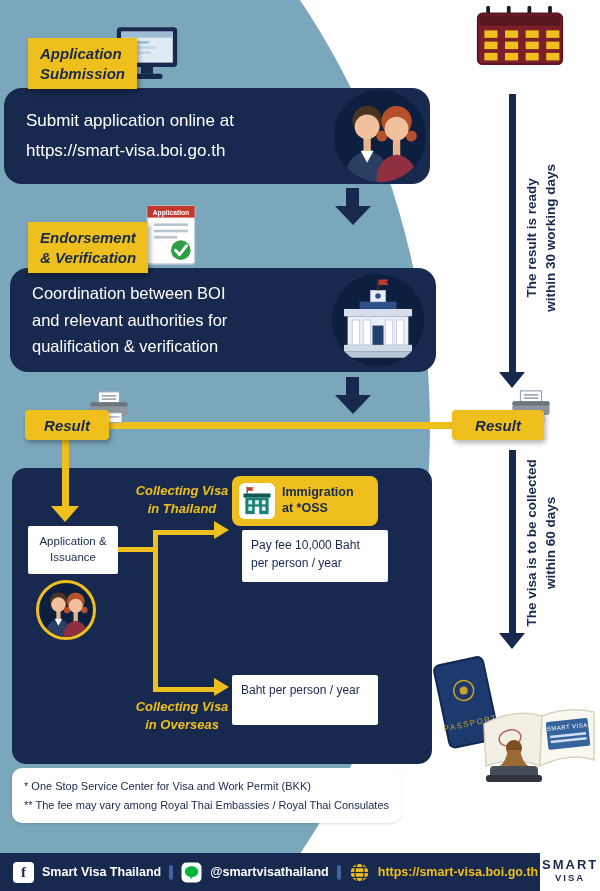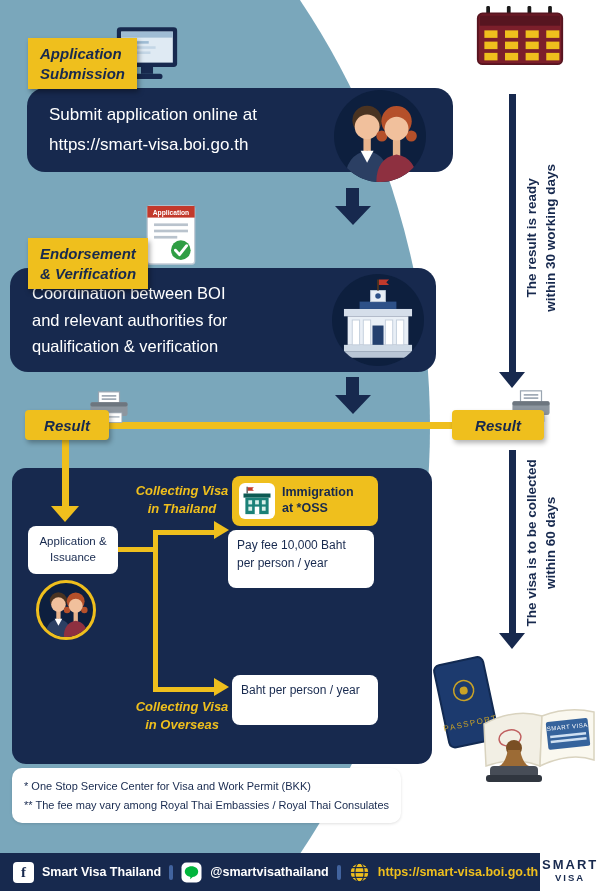--- a/index.html
+++ b/index.html
@@ -16,21 +16,21 @@
   .icircle{position:absolute;border-radius:50%;background:#0d1f3e;overflow:hidden;z-index:4}
   .icircle svg{display:block;width:100%;height:100%}
   .shaft{position:absolute;background:#17294e;z-index:3}
   .tri{position:absolute;width:0;height:0;z-index:3}
   .yline{position:absolute;background:#efbf1d;z-index:3}
   .result-badge{position:absolute;background:#efbf1d;color:#17294e;font-style:italic;font-weight:bold;
          font-size:15px;display:flex;align-items:center;justify-content:center;border-radius:4px;
          box-shadow:2px 3px 5px rgba(0,0,0,.3);z-index:5}
   .flow-label{position:absolute;color:#efbf1d;font-style:italic;font-weight:bold;font-size:13px;
          line-height:1.35;text-align:center}
-  .wbox{position:absolute;background:#fff;border-radius:8px;color:#17294e}
+  .wbox{position:absolute;background:#fff;border-radius:2px;color:#17294e}
   .yhead{position:absolute;background:#efbf1d;border-radius:8px;display:flex;align-items:center;gap:7px;
          padding:10px 7px}
   .yhead .t{font-weight:bold;font-size:12.5px;line-height:1.25;color:#17294e}
   .icon-sq{width:36px;height:36px;background:#fff;border-radius:6px;display:flex;align-items:center;
          justify-content:center;flex:0 0 36px}
   .feebox{font-size:12px;line-height:1.5;padding:6px 9px}
   .vlabel{position:absolute;transform:rotate(-90deg);color:#17294e;font-weight:bold;font-size:13.5px;
          line-height:1.4;text-align:center;z-index:2}
   .fnotes{position:absolute;left:12px;top:768px;background:#fff;border-radius:10px;padding:9px 12px;
          color:#17294e;font-size:11px;line-height:1.7;z-index:3;box-shadow:0 1px 3px rgba(0,0,0,.12)}
@@ -106,21 +106,21 @@
     <rect x="10" y="17" width="28" height="3" fill="#9fbcd4"></rect>
     <rect x="10" y="23" width="36" height="3" fill="#c3d6e6"></rect>
     <rect x="10" y="29" width="30" height="3" fill="#c3d6e6"></rect>
     <rect x="29" y="47" width="14" height="8" fill="#17294e"></rect>
     <rect x="18" y="55" width="36" height="6" rx="3" fill="#17294e"></rect>
   </svg>
   <div class="badge" style="left:28px;top:38px">
     <div>Application</div>
     <div>Submission</div>
   </div>
-  <div class="navy-box" style="left:27px;top:88px;width:426px;height:84px">
+  <div class="navy-box" style="left:4px;top:88px;width:426px;height:96px">
     <div class="l">Submit application online at</div>
     <div class="l">https://smart-visa.boi.go.th</div>
   </div>
   <div class="icircle" style="left:334px;top:90px;width:92px;height:92px">
     <svg viewBox="0 0 100 100">
         <use href="#sym-couple"></use>
       </svg>
   </div>
 
   <div class="shaft" style="left:346px;top:188px;width:13px;height:18px"></div>
@@ -129,21 +129,21 @@
   <svg style="position:absolute;left:146px;top:204px;z-index:4" width="50" height="62" viewBox="0 0 56 68">
     <rect x="1.5" y="1.5" width="53" height="65" rx="3" fill="#fff" stroke="#c3ccd6" stroke-width="1.5"></rect>
     <rect x="1.5" y="1.5" width="53" height="13" fill="#c2392b"></rect>
     <text x="28" y="11.5" font-size="7.5" font-weight="bold" fill="#fff" text-anchor="middle">Application</text>
     <rect x="9" y="21" width="38" height="3" fill="#b9c3cd"></rect>
     <rect x="9" y="28" width="38" height="3" fill="#b9c3cd"></rect>
     <rect x="9" y="35" width="26" height="3" fill="#b9c3cd"></rect>
     <circle cx="39" cy="51" r="11" fill="#2f9e44"></circle>
     <path d="M33 51l4.5 5 8-10" stroke="#fff" stroke-width="3.2" fill="none" stroke-linecap="round" stroke-linejoin="round"></path>
   </svg>
-  <div class="badge" style="left:28px;top:238px">
+  <div class="badge" style="left:28px;top:222px">
     <div>Endorsement</div>
     <div>&amp; Verification</div>
   </div>
   <div class="navy-box" style="left:10px;top:268px;width:426px;height:104px">
     <div class="l" style="font-size:16.5px;line-height:1.62">Coordination between BOI</div>
     <div class="l" style="font-size:16.5px;line-height:1.62">and relevant authorities for</div>
     <div class="l" style="font-size:16.5px;line-height:1.62">qualification &amp; verification</div>
   </div>
   <div class="icircle" style="left:332px;top:274px;width:92px;height:92px">
     <svg viewBox="0 0 100 100">
@@ -191,21 +191,21 @@
           <rect x="8.5" y="27.5" width="5" height="5.5" fill="#d9f0ea"></rect>
           <rect x="26.5" y="27.5" width="5" height="5.5" fill="#d9f0ea"></rect>
           <rect x="17" y="27.5" width="6" height="10" fill="#fff"></rect>
         </svg>
       </span>
       <span class="t">
         <div>Immigration</div>
         <div>at *OSS</div>
       </span>
     </div>
-    <div class="wbox feebox" style="left:216px;top:62px;width:146px;height:58px">
+    <div class="wbox feebox" style="left:230px;top:62px;width:146px;height:52px">
       <div>Pay fee 10,000 Baht</div>
       <div>per person / year</div>
     </div>
 
     <div class="wbox" style="left:16px;top:58px;width:90px;height:48px;display:flex;flex-direction:column;align-items:center;justify-content:center;font-size:11.5px;line-height:1.35">
       <div>Application &amp;</div>
       <div>Issuance</div>
     </div>
 
     <div style="position:absolute;left:24px;top:112px;width:60px;height:60px;border-radius:50%;border:3px solid #efbf1d;background:#0d1f3e;overflow:hidden">

